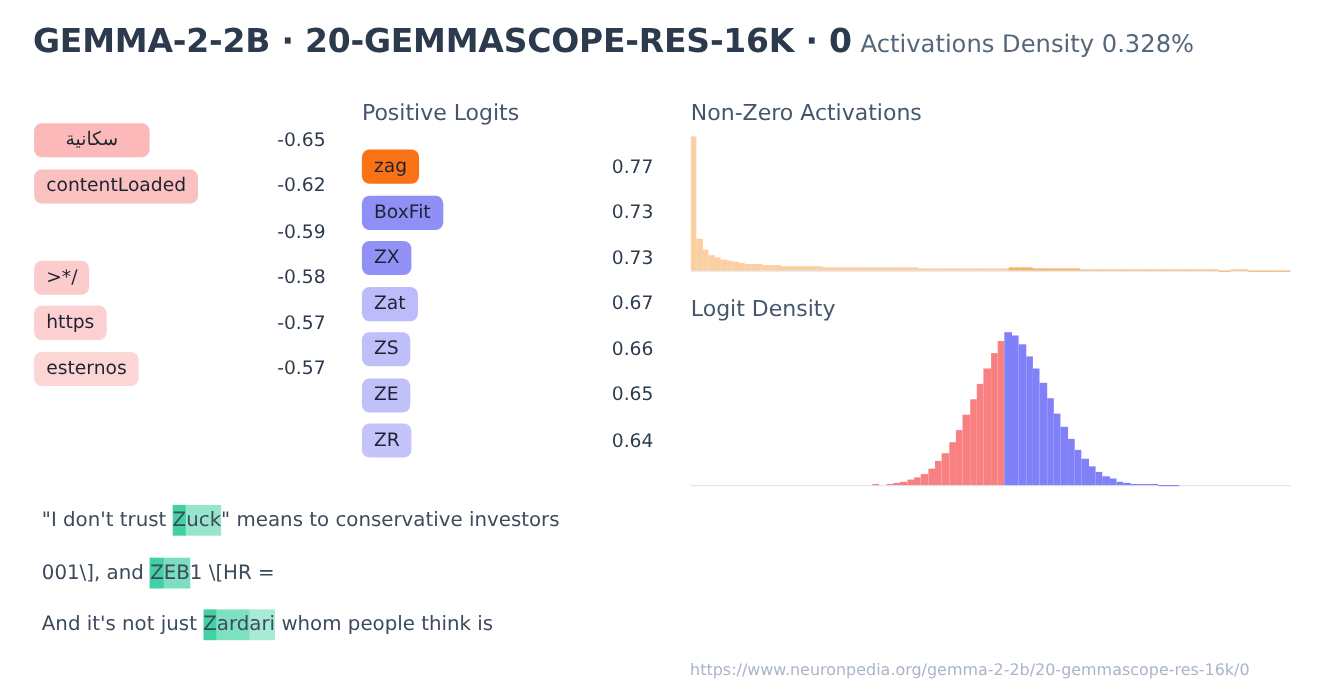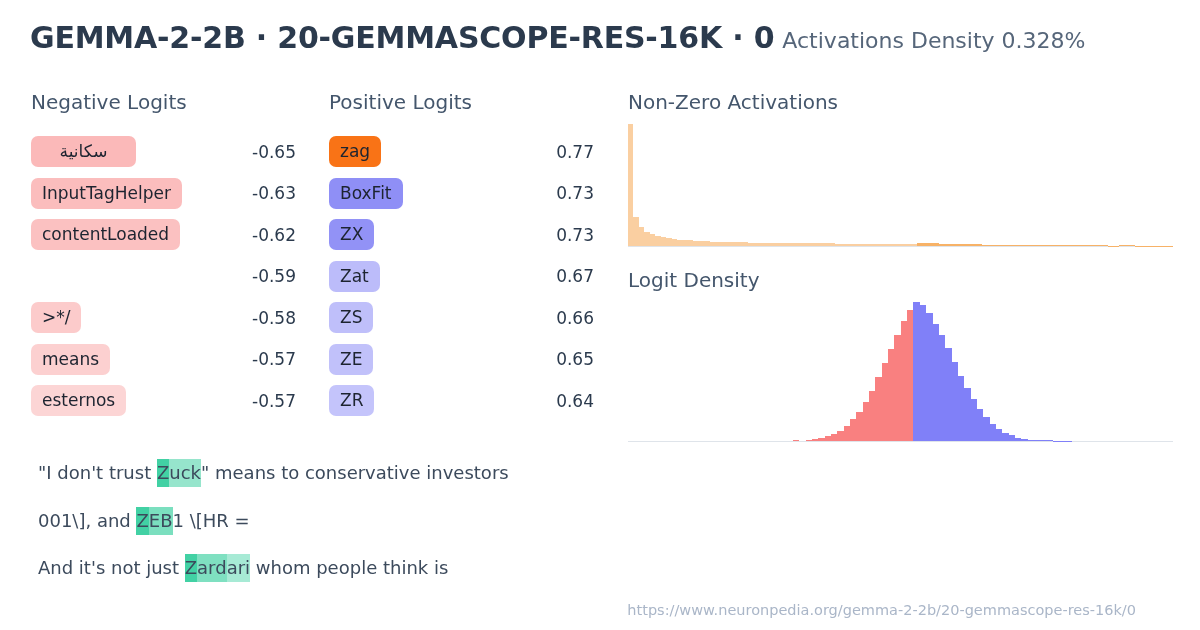--- a/index.html
+++ b/index.html
@@ -132,43 +132,38 @@
 </head>
 <body>
 
 <div id="page">
 
   <div class="title-bar">
     <span class="title-main">GEMMA-2-2B · 20-GEMMASCOPE-RES-16K · 0</span><span class="title-sub">Activations Density 0.328%</span>
   </div>
 
   <div class="logit-panel" id="negative-panel">
-    <div class="section-heading">Negative Logits</div>
     <div class="logit-list" id="negative-list">
         <div class="logit-row">
           <span class="logit-chip rtl" style="background: rgb(251, 185, 185);">سكانية</span>
           <span class="logit-value">-0.65</span>
         </div>
         <div class="logit-row">
-          <span class="logit-chip" style="background: rgb(251, 189, 189);">InputTagHelper</span>
-          <span class="logit-value">-0.63</span>
-        </div>
-        <div class="logit-row">
           <span class="logit-chip" style="background: rgb(251, 193, 193);">contentLoaded</span>
           <span class="logit-value">-0.62</span>
         </div>
         <div class="logit-row">
           <span class="logit-value">-0.59</span>
         </div>
         <div class="logit-row">
           <span class="logit-chip" style="background: rgb(252, 203, 203);">&gt;*/</span>
           <span class="logit-value">-0.58</span>
         </div>
         <div class="logit-row">
-          <span class="logit-chip" style="background: rgb(252, 208, 208);">means</span>
+          <span class="logit-chip" style="background: rgb(252, 208, 208);">https</span>
           <span class="logit-value">-0.57</span>
         </div>
         <div class="logit-row">
           <span class="logit-chip" style="background: rgb(252, 213, 213);"> esternos</span>
           <span class="logit-value">-0.57</span>
         </div>
       </div>
   </div>
 
   <div class="logit-panel" id="positive-panel">

